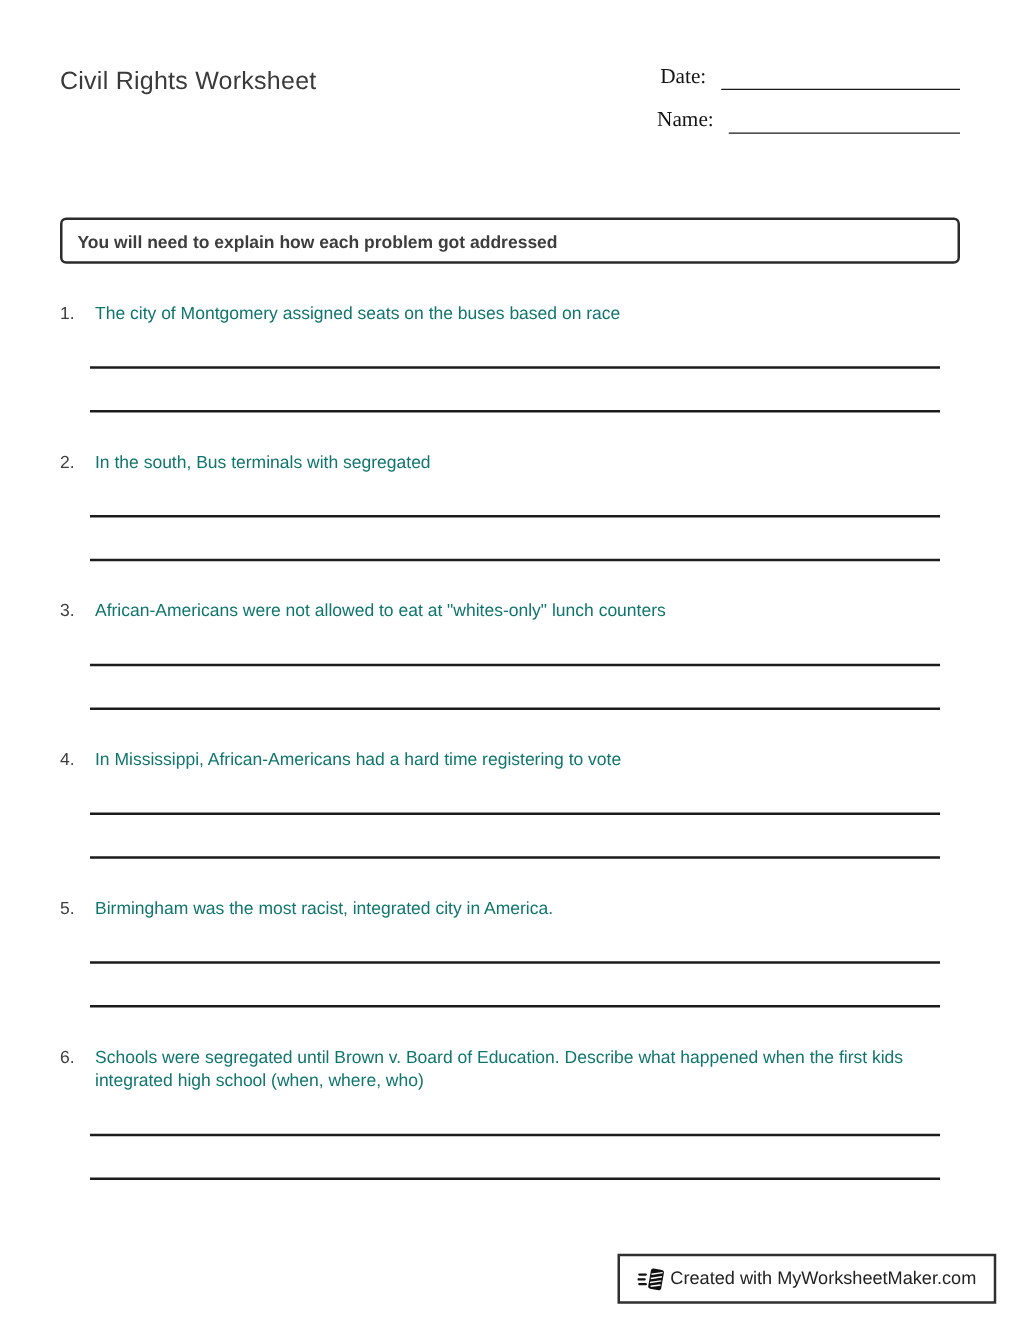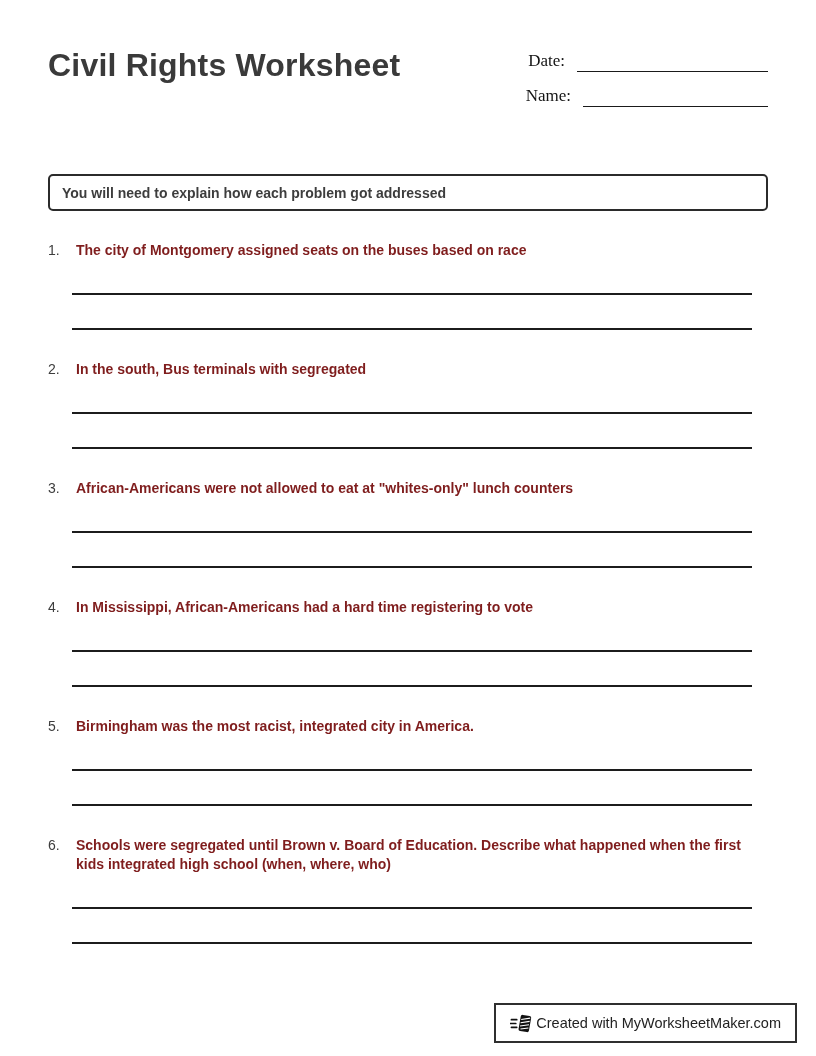--- a/index.html
+++ b/index.html
@@ -15,22 +15,22 @@
   }
   .content {
     padding: 48px 48px 0 48px;
   }
   .header {
     display: flex;
     justify-content: space-between;
     align-items: flex-start;
   }
   .title {
-    font-size: 32px;
-    font-weight: 700;
+    font-size: 20px;
+    font-weight: 400;
     color: #3a3a3a;
     line-height: 35px;
     letter-spacing: 0.2px;
   }
   .name-date {
     display: flex;
     flex-direction: column;
     align-items: flex-end;
     padding-top: 2px;
   }
@@ -70,22 +70,21 @@
     width: 28px;
     flex: 0 0 28px;
     font-size: 14px;
     line-height: 19px;
     color: #3d3d3d;
   }
   .q-text {
     flex: 1;
     font-size: 14px;
     line-height: 19px;
-    color: #7f1d1d;
-    font-weight: bold;
+    color: #0f766e;
   }
   .answer-line {
     height: 2px;
     background: #1c1c1c;
     width: 680px;
     margin: 33px 0 0 24px;
   }
   .footer-credit {
     position: absolute;
     right: 19px;

